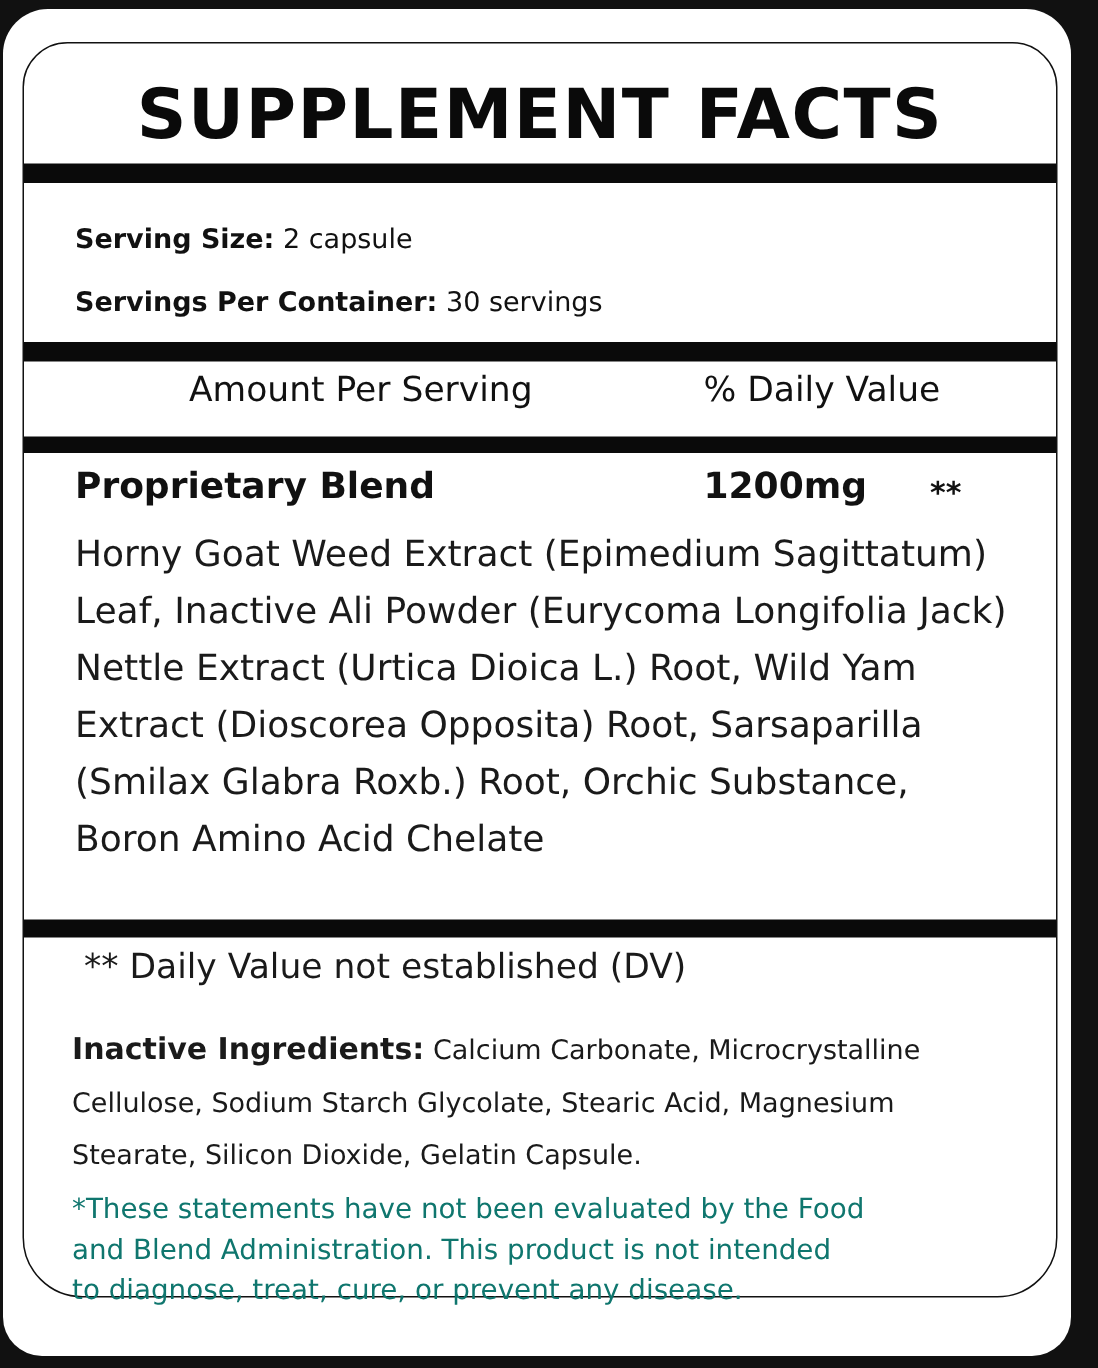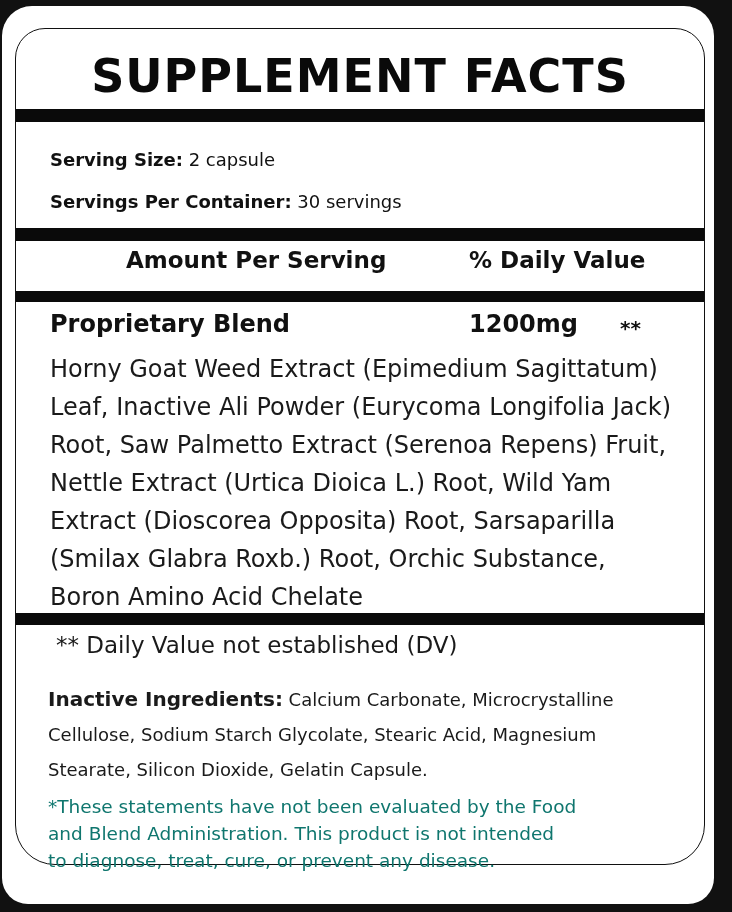--- a/index.html
+++ b/index.html
@@ -42,21 +42,21 @@
     .bar1 { top: 80px; height: 13px; }
     .bar2 { top: 199px; height: 13px; }
     .bar3 { top: 262px; height: 11px; }
     .bar4 { top: 584px; height: 12px; }
     .serving {
       position: absolute; left: 34px; top: 110px;
       font-size: 18px; line-height: 42px;
     }
     .serving b { font-weight: bold; }
     .hdr {
-      position: absolute; top: 218px; font-size: 23px; font-weight: bold;
+      position: absolute; top: 218px; font-size: 23px; font-weight: normal;
     }
     .hdr-amt { left: 110px; }
     .hdr-dv { left: 453px; }
     .blend {
       position: absolute; top: 281px; font-size: 24px; font-weight: bold;
     }
     .blend-name { left: 34px; }
     .blend-amt { left: 453px; }
     .blend-dv { left: 604px; font-size: 20px; top: 287px; }
     .ingredients {
@@ -99,21 +99,20 @@
     <div class="hdr hdr-dv">% Daily Value</div>
     <div class="bar bar3"></div>
 
     <div class="blend blend-name">Proprietary Blend</div>
     <div class="blend blend-amt">1200mg</div>
     <div class="blend blend-dv">**</div>
 
     <div class="ingredients">
       <div>Horny Goat Weed Extract (Epimedium Sagittatum)</div>
       <div>Leaf, Inactive Ali Powder (Eurycoma Longifolia Jack)</div>
-      <div>Root, Saw Palmetto Extract (Serenoa Repens) Fruit,</div>
       <div>Nettle Extract (Urtica Dioica L.) Root, Wild Yam</div>
       <div>Extract (Dioscorea Opposita) Root, Sarsaparilla</div>
       <div>(Smilax Glabra Roxb.) Root, Orchic Substance,</div>
       <div>Boron Amino Acid Chelate</div>
     </div>
 
     <div class="bar bar4"></div>
     <div class="footnote">** Daily Value not established (DV)</div>
   </div>
 

